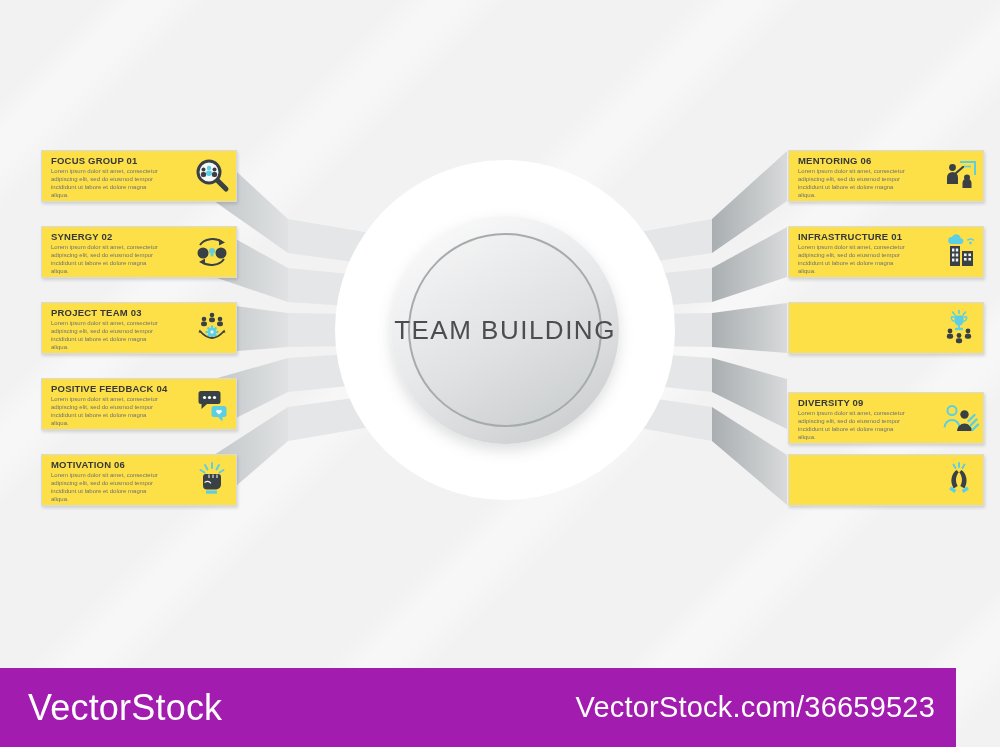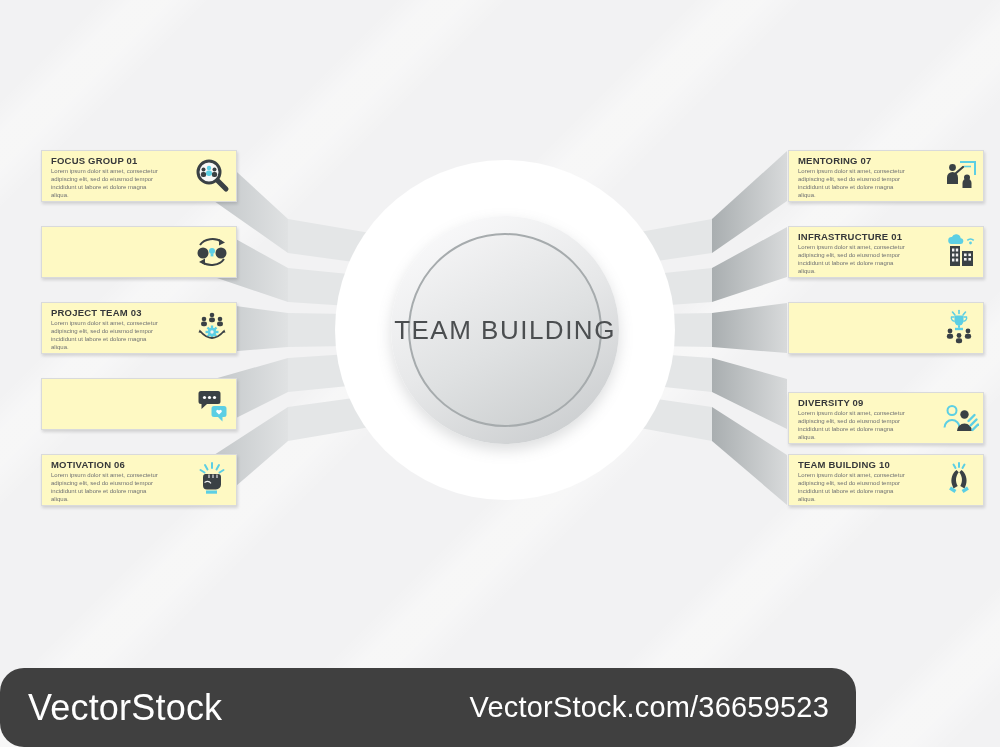--- a/index.html
+++ b/index.html
@@ -34,43 +34,43 @@
     border-radius:50%;
     border:2px solid #a6abad;
     background:linear-gradient(150deg,#f3f3f4 10%,#dfe1e2 55%,#c8cbcc 100%);
     display:flex;align-items:center;justify-content:center;text-align:right;
   }
   .circle-title{
     font-size:26px;font-weight:400;color:#4b4e50;letter-spacing:1.5px;white-space:nowrap;
   }
   .card{
     position:absolute;width:196px;height:52px;z-index:4;box-sizing:border-box;
-    background:#fef9c3;border:1px solid #d9dadb;
+    background:#fde047;border:1px solid #d9dadb;
     box-shadow:1px 2px 3px rgba(0,0,0,.14);
   }
   .card.left{left:41px;}
   .card.right{left:788px;}
   .card-text{position:absolute;left:9px;top:4px;width:118px;}
   .card-title{
     font-size:9.5px;font-weight:700;color:#36383a;letter-spacing:.2px;white-space:nowrap;
   }
   .card-body{
     margin-top:2px;font-size:6px;line-height:1.33;color:#6f7173;width:112px;
   }
   .card-icon{
     position:absolute;right:4px;top:50%;transform:translateY(-50%);
     width:40px;height:40px;display:block;
   }
   .footer{
-    position:absolute;left:0;top:668px;width:856px;height:79px;z-index:5;
-    background:#404040;color:#ffffff;
-    display:flex;align-items:center;justify-content:space-between;border-radius:24px;
+    position:absolute;left:0;top:668px;width:956px;height:79px;z-index:5;
+    background:#a21caf;color:#ffffff;
+    display:flex;align-items:center;justify-content:space-between;
   }
   .footer .brand{font-size:36px;font-weight:500;margin-left:28px;letter-spacing:.2px;}
-  .footer .site-id{font-size:29px;font-weight:400;margin-right:27px;letter-spacing:.2px;}
+  .footer .site-id{font-size:29px;font-weight:400;margin-right:21px;letter-spacing:.2px;}
 </style>
 </head>
 <body>
 
 <div class="stage">
   <div class="bg-streaks"></div>
 
   <svg class="connectors" width="1000" height="747" viewBox="0 0 1000 747">
     <defs>
       <linearGradient id="gl" x1="0" y1="0" x2="1" y2="0">
@@ -129,20 +129,24 @@
           <rect x="8.8" y="16" width="5.4" height="5" rx="2.2" fill="#3a4145"></rect>
         <circle cx="22.5" cy="13.5" r="2" fill="#3a4145"></circle>
           <rect x="19.8" y="16" width="5.4" height="5" rx="2.2" fill="#3a4145"></rect>
         <circle cx="17" cy="12" r="2.2" fill="#5ccfe4"></circle>
           <rect x="14" y="14.6" width="6" height="5.4" rx="2.4" fill="#5ccfe4"></rect>
       </svg>
     </span>
   </div>
 
   <div class="card left" style="top:226px">
+    <div class="card-text">
+      <div class="card-title">SYNERGY 02</div>
+      <div class="card-body">Lorem ipsum dolor sit amet, consectetur adipiscing elit, sed do eiusmod tempor incididunt ut labore et dolore magna aliqua.</div>
+    </div>
     <span class="card-icon">
       <svg width="40" height="40" viewBox="0 0 40 40">
         <path d="M8 13 A14 11 0 0 1 30 10" fill="none" stroke="#3a4145" stroke-width="2"></path>
         <polygon points="27,7 33,10.5 27,13.5" fill="#3a4145"></polygon>
         <path d="M32 27 A14 11 0 0 1 10 30" fill="none" stroke="#3a4145" stroke-width="2"></path>
         <polygon points="13,26.5 7,30 13,33" fill="#3a4145"></polygon>
         <circle cx="11" cy="21" r="5.5" fill="#3a4145"></circle>
         <circle cx="29" cy="21" r="5.5" fill="#3a4145"></circle>
         <circle cx="20" cy="19" r="3" fill="#5ccfe4"></circle>
           <rect x="18.6" y="22" width="2.8" height="2.4" fill="#5ccfe4"></rect>
@@ -172,20 +176,24 @@
         <circle cx="20" cy="24" r="4.2" fill="#5ccfe4"></circle>
         <circle cx="20" cy="24" r="1.7" fill="#f1f1f2"></circle>
         <path d="M8 23 Q20 37 32 23" fill="none" stroke="#3a4145" stroke-width="1.8"></path>
         <polygon points="6.5,24.5 9.8,24.8 7.8,21.5" fill="#3a4145"></polygon>
         <polygon points="33.5,24.5 30.2,24.8 32.2,21.5" fill="#3a4145"></polygon>
       </svg>
     </span>
   </div>
 
   <div class="card left" style="top:378px">
+    <div class="card-text">
+      <div class="card-title">POSITIVE FEEDBACK 04</div>
+      <div class="card-body">Lorem ipsum dolor sit amet, consectetur adipiscing elit, sed do eiusmod tempor incididunt ut labore et dolore magna aliqua.</div>
+    </div>
     <span class="card-icon">
       <svg width="40" height="40" viewBox="0 0 40 40">
         <path d="M9 7 h17 a2.5 2.5 0 0 1 2.5 2.5 v8 a2.5 2.5 0 0 1 -2.5 2.5 h-11 l-5.5 5 v-5 h-0.5 a2.5 2.5 0 0 1 -2.5 -2.5 v-8 A2.5 2.5 0 0 1 9 7 Z" fill="#3a4145"></path>
         <circle cx="12.5" cy="13.5" r="1.6" fill="#ffffff"></circle>
           <circle cx="17.5" cy="13.5" r="1.6" fill="#ffffff"></circle>
           <circle cx="22.5" cy="13.5" r="1.6" fill="#ffffff"></circle>
         <path d="M22 22 h10 a2.5 2.5 0 0 1 2.5 2.5 v6 a2.5 2.5 0 0 1 -2.5 2.5 h-1.5 v4.5 l-4.5 -4.5 h-4 a2.5 2.5 0 0 1 -2.5 -2.5 v-6 A2.5 2.5 0 0 1 22 22 Z" fill="#5ccfe4"></path>
         <path d="M27 30.5 l-2.4 -2.3 a1.4 1.4 0 0 1 2 -2 l0.4 0.4 0.4 -0.4 a1.4 1.4 0 0 1 2 2 Z" fill="#ffffff"></path>
       </svg>
     </span>
@@ -212,21 +220,21 @@
             <line x1="25" y1="14.5" x2="25" y2="18"></line>
           <path d="M12.5 22.5 q4 -2.5 6.5 0.8" fill="none"></path>
         </g>
         <rect x="14" y="30.5" width="11" height="3.2" fill="#5ccfe4"></rect>
       </svg>
     </span>
   </div>
 
   <div class="card right" style="top:150px">
     <div class="card-text">
-      <div class="card-title">MENTORING 07</div>
+      <div class="card-title">MENTORING 06</div>
       <div class="card-body">Lorem ipsum dolor sit amet, consectetur adipiscing elit, sed do eiusmod tempor incididunt ut labore et dolore magna aliqua.</div>
     </div>
     <span class="card-icon">
       <svg width="40" height="40" viewBox="0 0 40 40">
         <path d="M21 6 H36 V19" fill="none" stroke="#5ccfe4" stroke-width="2"></path>
         <path d="M25 10.5 h7" stroke="#5ccfe4" stroke-width="1.6"></path>
         <circle cx="13.5" cy="11.5" r="3.4" fill="#3a4145"></circle>
         <path d="M8 28 v-6.5 a5.5 5.5 0 0 1 11 0 V28 Z" fill="#3a4145"></path>
         <line x1="16.5" y1="17.5" x2="24" y2="11" stroke="#3a4145" stroke-width="2.2" stroke-linecap="round"></line>
         <circle cx="28" cy="21.5" r="3" fill="#3a4145"></circle>
@@ -300,24 +308,20 @@
         <g stroke="#5ccfe4" stroke-width="2.4" stroke-linecap="round">
           <line x1="29.5" y1="23" x2="35.5" y2="17"></line>
           <line x1="31.5" y1="27.5" x2="37.5" y2="21.5"></line>
           <line x1="33.5" y1="32" x2="39" y2="26.5"></line>
         </g>
       </svg>
     </span>
   </div>
 
   <div class="card right" style="top:454px">
-    <div class="card-text">
-      <div class="card-title">TEAM BUILDING 10</div>
-      <div class="card-body">Lorem ipsum dolor sit amet, consectetur adipiscing elit, sed do eiusmod tempor incididunt ut labore et dolore magna aliqua.</div>
-    </div>
     <span class="card-icon">
       <svg width="40" height="40" viewBox="0 0 40 40">
         <g stroke="#5ccfe4" stroke-width="2" stroke-linecap="round">
           <line x1="20" y1="3" x2="20" y2="7"></line>
             <line x1="14.5" y1="4.5" x2="16.5" y2="8"></line>
             <line x1="25.5" y1="4.5" x2="23.5" y2="8"></line>
         </g>
         <path d="M17.5 10 c-4.2 3 -6.2 9.5 -4.5 14.5 l1.5 4 4.2 -2.6 c-2.6 -4.6 -2.1 -9.7 1 -13.7 Z" fill="#3a4145"></path>
         <path d="M22.5 10 c4.2 3 6.2 9.5 4.5 14.5 l-1.5 4 -4.2 -2.6 c2.6 -4.6 2.1 -9.7 -1 -13.7 Z" fill="#3a4145"></path>
         <rect x="10.5" y="28" width="6.5" height="3.4" fill="#5ccfe4" transform="rotate(33 13.7 29.7)"></rect>

